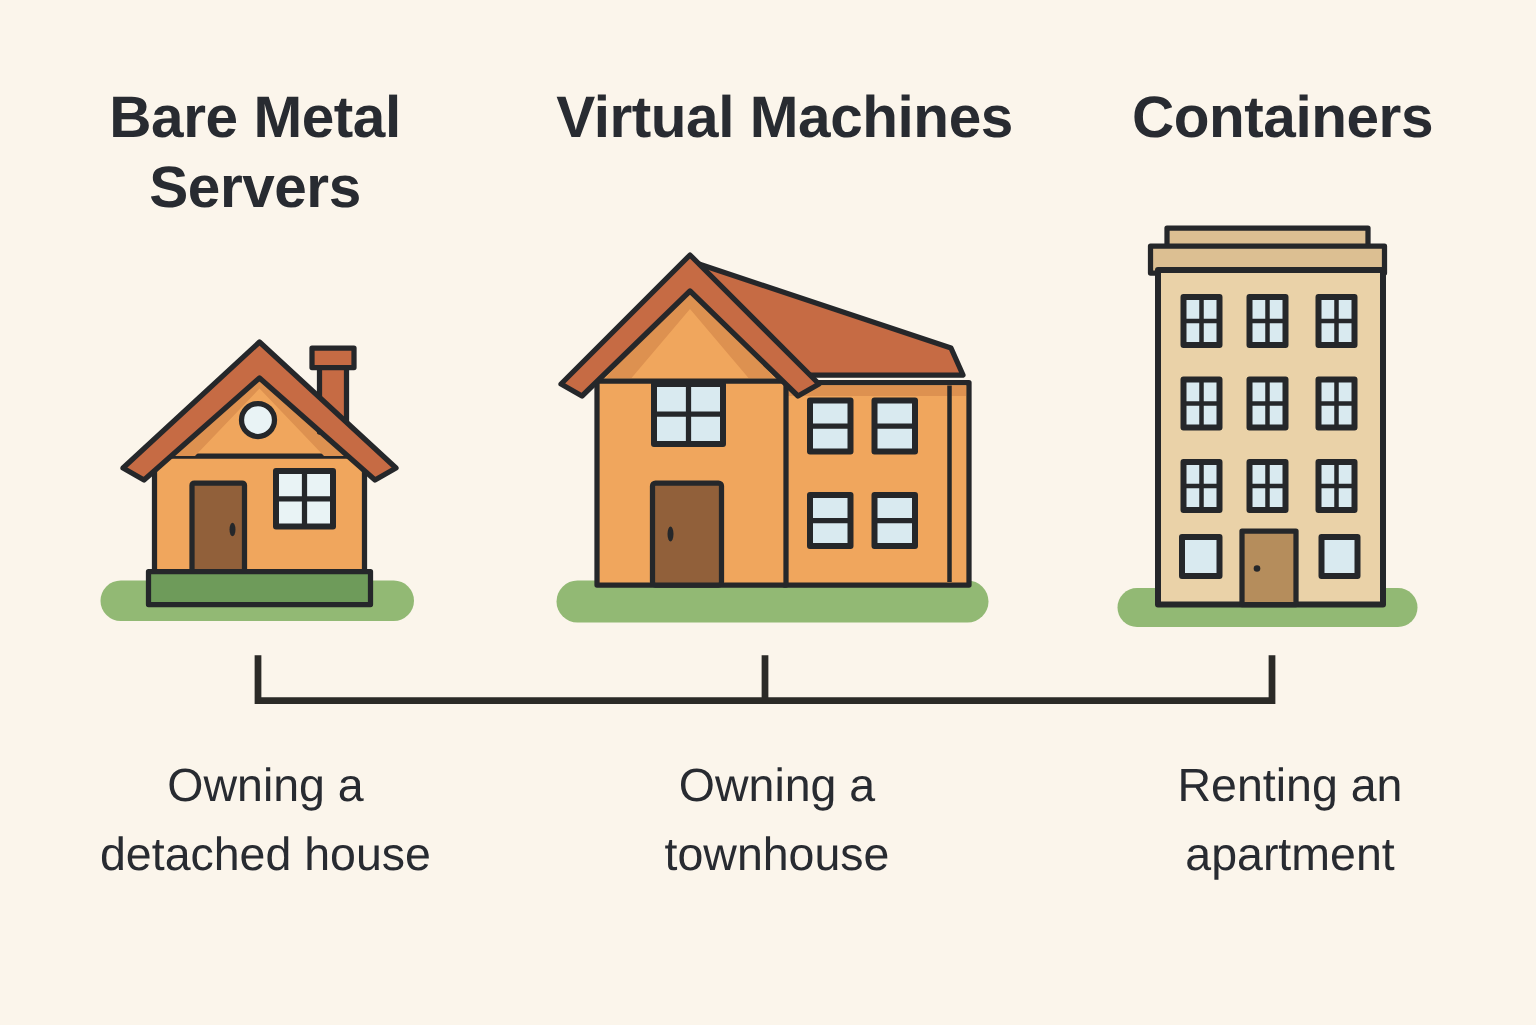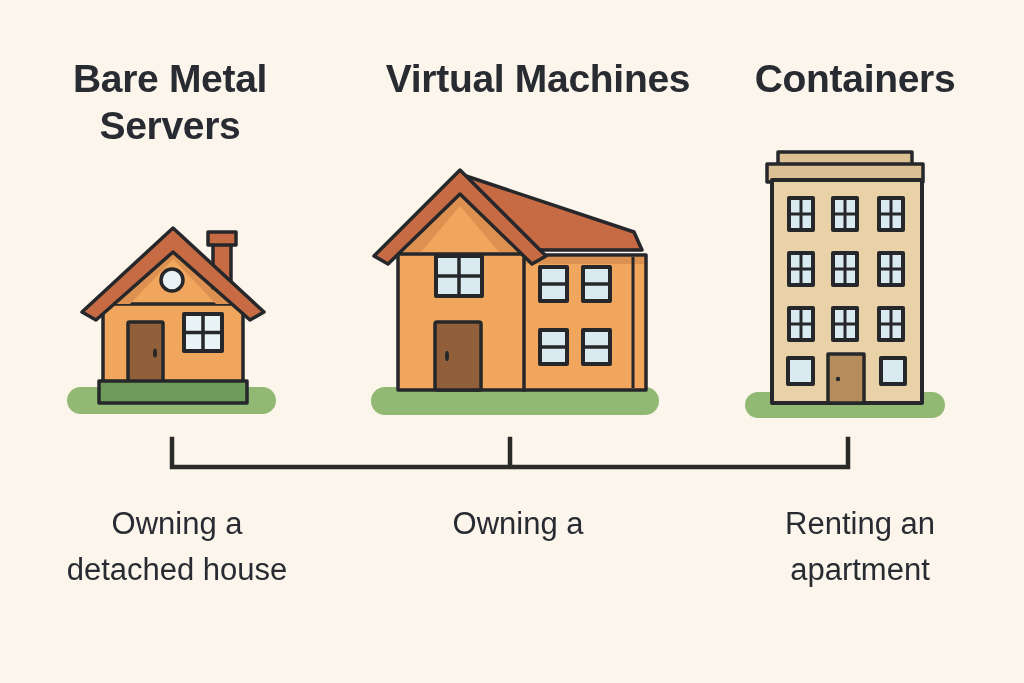--- a/index.html
+++ b/index.html
@@ -16,21 +16,21 @@
     background:var(--bg);
     font-family:"Liberation Sans", sans-serif;
     color:var(--ink);
   }
   .col-title{
     position:absolute; top:55px; width:360px; text-align:center;
     font-size:39px; font-weight:700; line-height:47px;
     letter-spacing:-0.3px; color:var(--ink);
   }
   .col-title .line{display:block;}
-  .t1{left:-10px;} .t2{left:358px;} .t3{left:675px;}
+  .t1{left:-10px;} .t2{left:343px;} .t3{left:675px;}
   .col-label{
     position:absolute; top:501px; width:360px; text-align:center;
     font-size:31px; font-weight:400; line-height:46px; color:var(--ink);
   }
   .col-label .line{display:block;}
   .l1{left:-3px;} .l2{left:338px;} .l3{left:680px;}
   .illus{position:absolute;}
   .illus svg{display:block; width:100%; height:100%;}
   .house-small{left:64px;  top:226px; width:214px; height:190px;}
   .house-town {left:368px; top:166px; width:294px; height:252px;}
@@ -148,19 +148,20 @@
       <path d="M 14 6 V 34 M 352 6 V 34 M 690 6 V 34 M 14 34 H 690"></path>
     </svg>
   </div>
 
   <div class="col-label l1">
     <span class="line">Owning a</span>
     <span class="line">detached house</span>
   </div>
   <div class="col-label l2">
     <span class="line">Owning a</span>
+    <span class="line">townhouse</span>
   </div>
   <div class="col-label l3">
     <span class="line">Renting an</span>
     <span class="line">apartment</span>
   </div>
 
 </div>
 
 </body></html>

